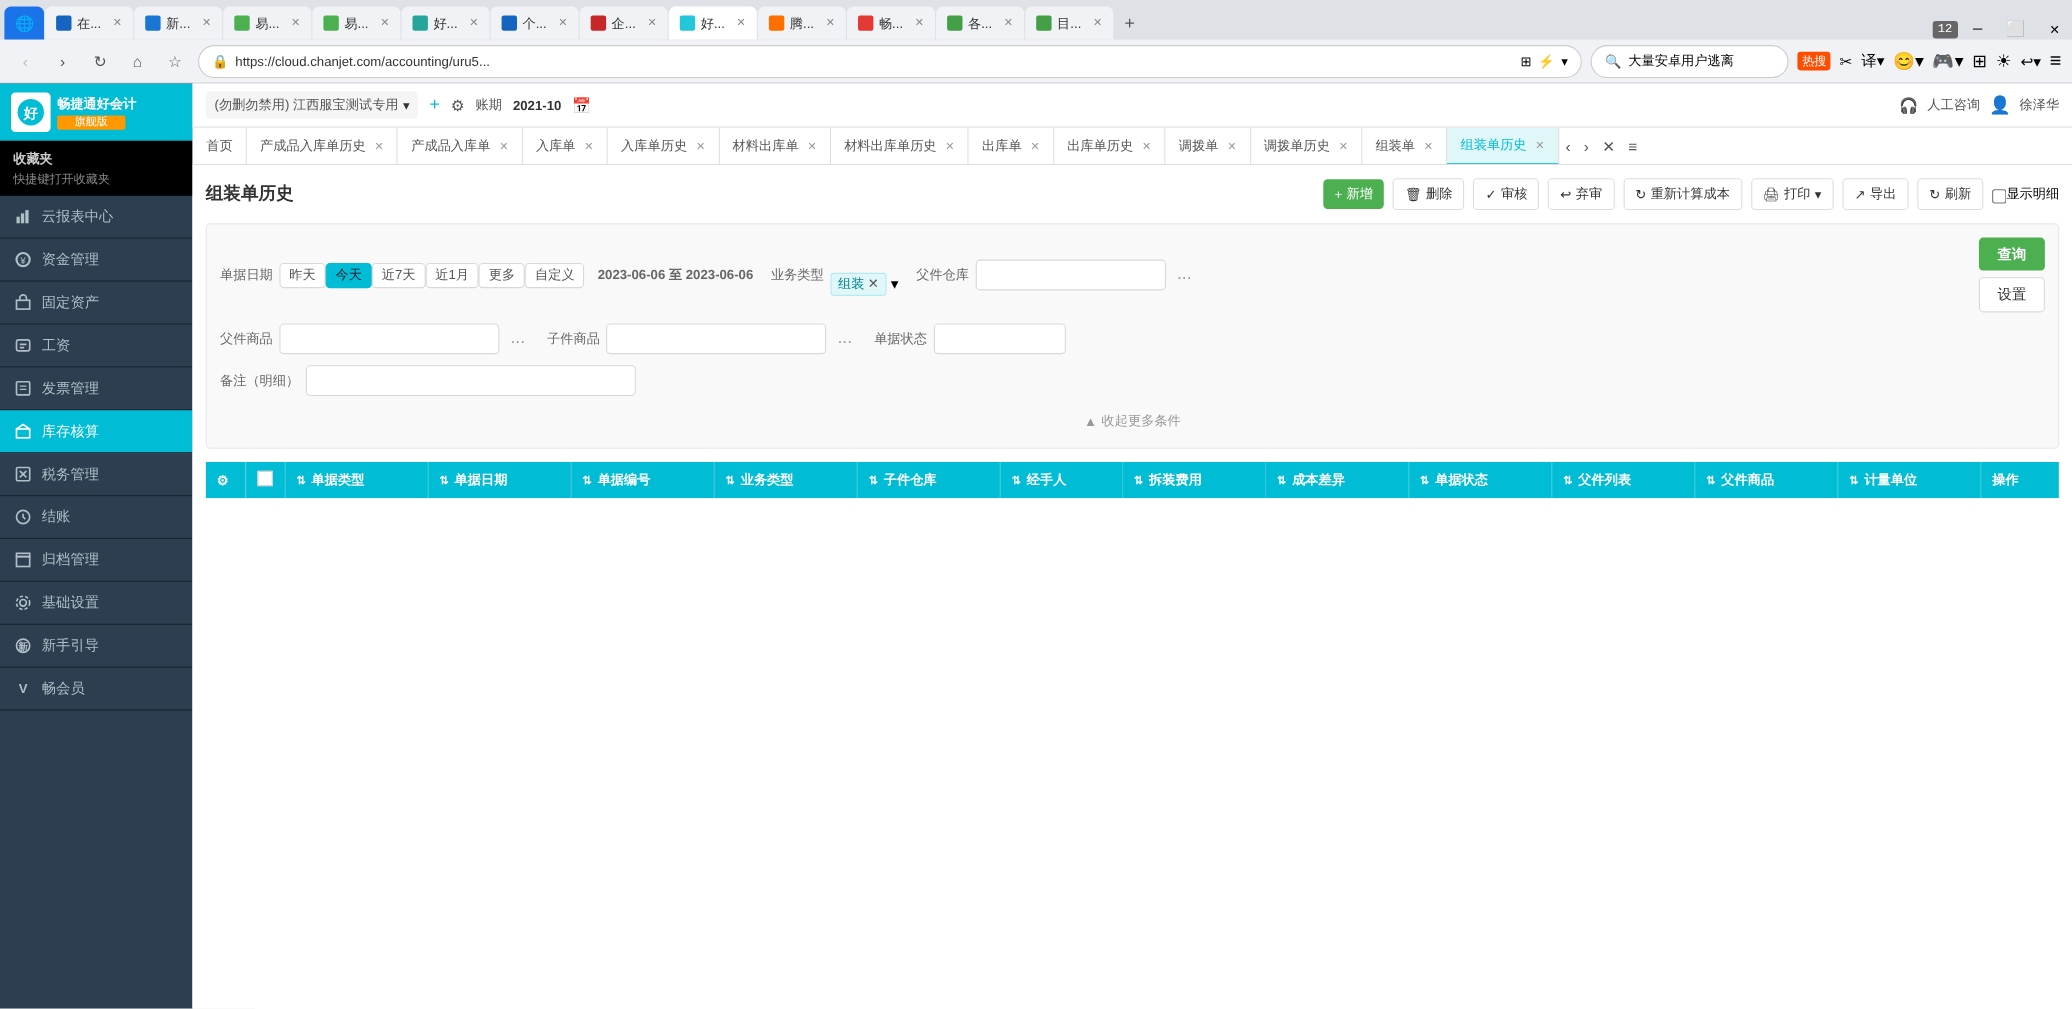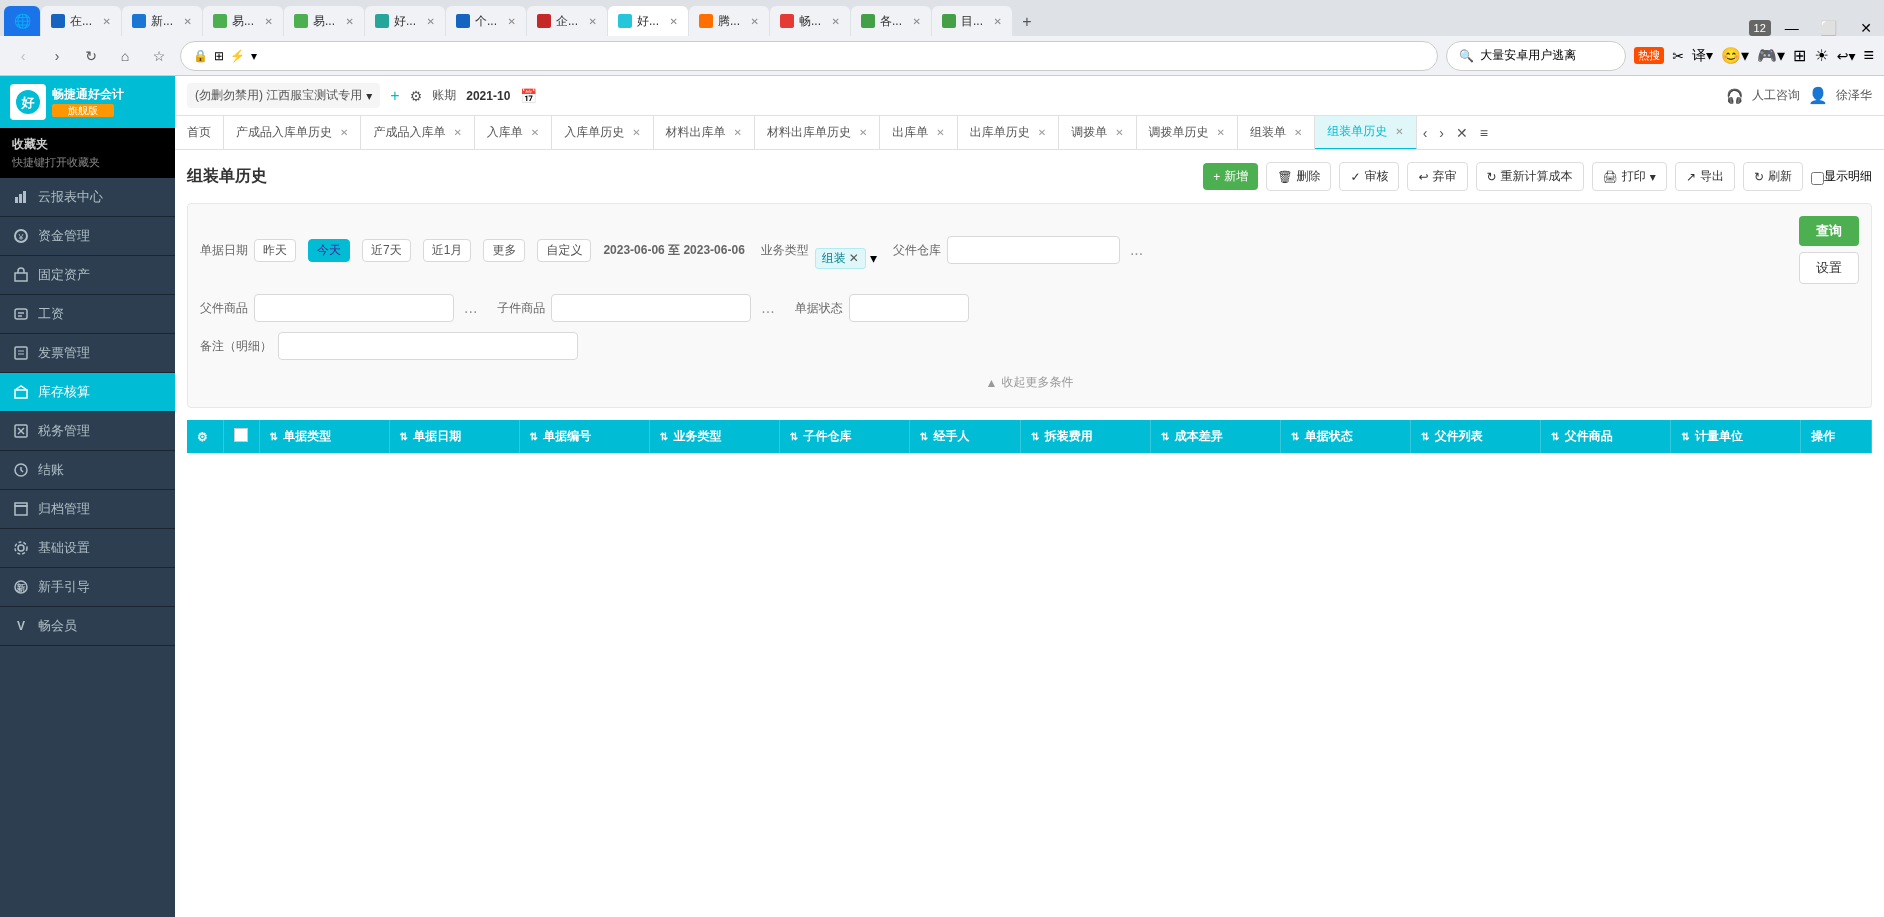--- a/index.html
+++ b/index.html
@@ -56,23 +56,23 @@
     .toolbar { display: flex; align-items: center; gap: 8px; }
     .btn { display: inline-flex; align-items: center; gap: 4px; padding: 5px 10px; border-radius: 4px; cursor: pointer; font-size: 12px; border: 1px solid #ddd; background: #fff; color: #333; }
     .btn-primary { background: #4caf50; color: #fff; border: none; }
 
     
     .filter-section { background: #f9f9f9; border: 1px solid #e8e8e8; border-radius: 4px; padding: 12px; margin-bottom: 12px; }
     .filter-row { display: flex; align-items: center; gap: 16px; margin-bottom: 10px; flex-wrap: wrap; }
     .filter-item { display: flex; align-items: center; gap: 6px; }
     .filter-label { font-size: 12px; color: #666; white-space: nowrap; }
     .filter-input { border: 1px solid #d9d9d9; border-radius: 4px; padding: 4px 8px; font-size: 12px; height: 28px; min-width: 120px; }
-    .date-shortcuts { display: flex; gap: 12px; }
+    .date-shortcuts { display: flex; gap: 0; }
     .date-btn { padding: 2px 8px; border: 1px solid #d9d9d9; border-radius: 4px; cursor: pointer; font-size: 12px; background: #fff; color: #555; }
-    .date-btn.active { background: #00bcd4; color: #4c1d95; border-color: #00bcd4; }
+    .date-btn.active { background: #00bcd4; color: #0f172a; border-color: #00bcd4; }
     .tag { display: inline-flex; align-items: center; gap: 3px; background: #e0f7fa; color: #00838f; border: 1px solid #b2ebf2; border-radius: 3px; padding: 1px 6px; font-size: 12px; }
     .tag-close { cursor: pointer; color: #555; }
     .filter-more-btn { display: flex; align-items: center; gap: 4px; color: #999; font-size: 12px; cursor: pointer; padding: 4px 0; }
     .select-wrapper { position: relative; display: inline-flex; align-items: center; }
     .select-wrapper select { appearance: none; padding: 4px 24px 4px 8px; border: 1px solid #d9d9d9; border-radius: 4px; font-size: 12px; height: 28px; background: #fff; min-width: 120px; }
     .dots-btn { cursor: pointer; color: #999; padding: 0 4px; font-size: 16px; }
 
     
     .data-table { width: 100%; border-collapse: collapse; }
     .data-table th { background: #00bcd4; color: #fff; padding: 8px 10px; font-size: 12px; white-space: nowrap; border-right: 1px solid rgba(255,255,255,0.2); text-align: left; cursor: pointer; }
@@ -161,36 +161,37 @@
       <span class="tab-favicon" style="background:#43a047;"></span>
       <span>各...</span>
       <span class="tab-close">✕</span>
     </div>
     <div class="tab">
       <span class="tab-favicon" style="background:#43a047;"></span>
       <span>目...</span>
       <span class="tab-close">✕</span>
     </div>
     <div class="tab-new">+</div>
-    <div style="margin-left:auto;display:flex;align-items:center;gap:6px;">
+    <div style="margin-left:auto;display:flex;align-items:center;gap:6px;font-family:Liberation Mono, monospace;">
       <span style="background:#666;color:#fff;font-size:11px;padding:2px 5px;border-radius:3px;">12</span>
       <span style="cursor:pointer;font-size:14px;padding:0 8px;">—</span>
       <span style="cursor:pointer;font-size:14px;padding:0 8px;">⬜</span>
       <span style="cursor:pointer;font-size:14px;padding:0 8px;">✕</span>
     </div>
   </div>
 
   <div class="browser-toolbar">
     <div class="nav-btn disabled">‹</div>
     <div class="nav-btn">›</div>
     <div class="nav-btn">↻</div>
     <div class="nav-btn">⌂</div>
     <div class="nav-btn">☆</div>
     <div class="address-bar">
       <span>🔒</span>
+      <span class="address-text">https://cloud.chanjet.com/accounting/uru5...</span>
       <span style="cursor:pointer;">⊞</span>
       <span style="cursor:pointer;">⚡</span>
       <span style="cursor:pointer;">▾</span>
     </div>
     <div class="search-input-bar" style="min-width:180px;">
       <span>🔍</span>
       <span>大量安卓用户逃离</span>
     </div>
     <span class="hot-tag">热搜</span>
     <span style="cursor:pointer;font-size:14px;">✂</span>

